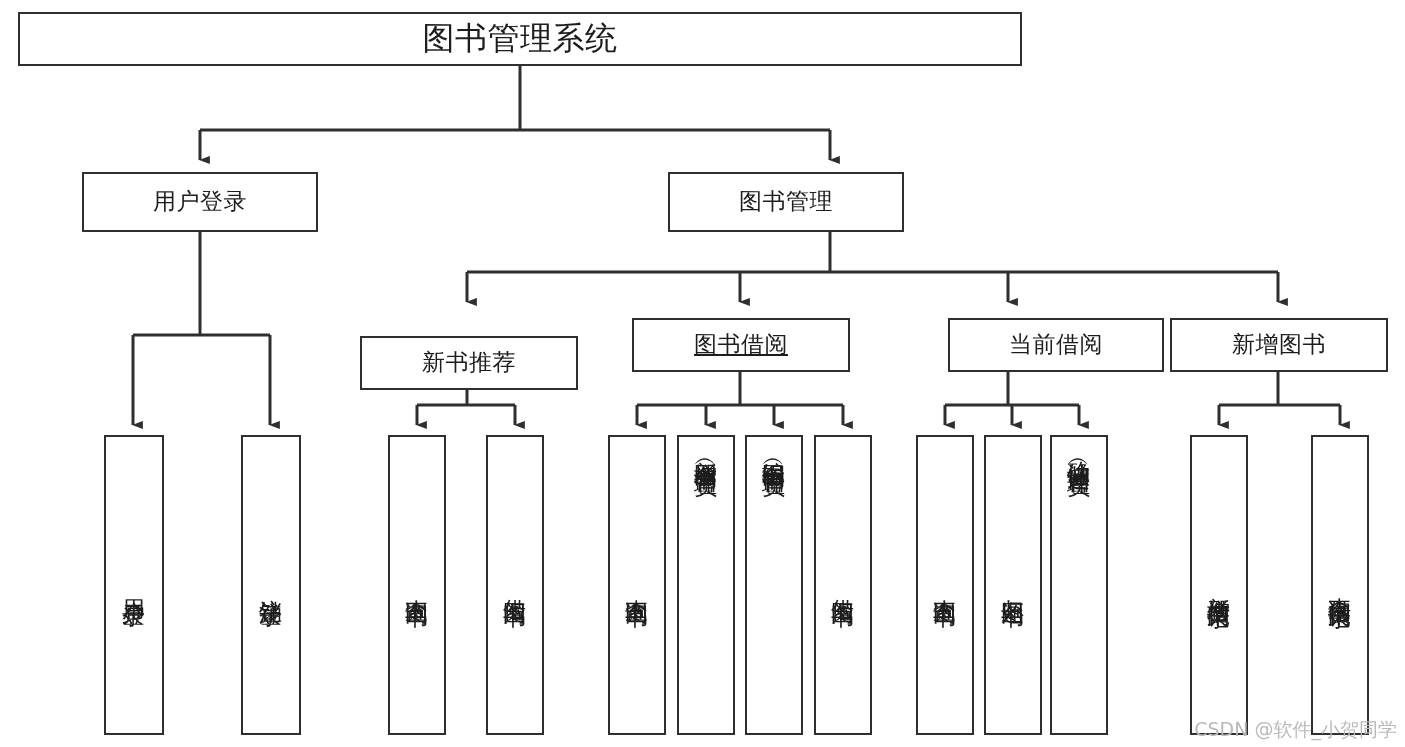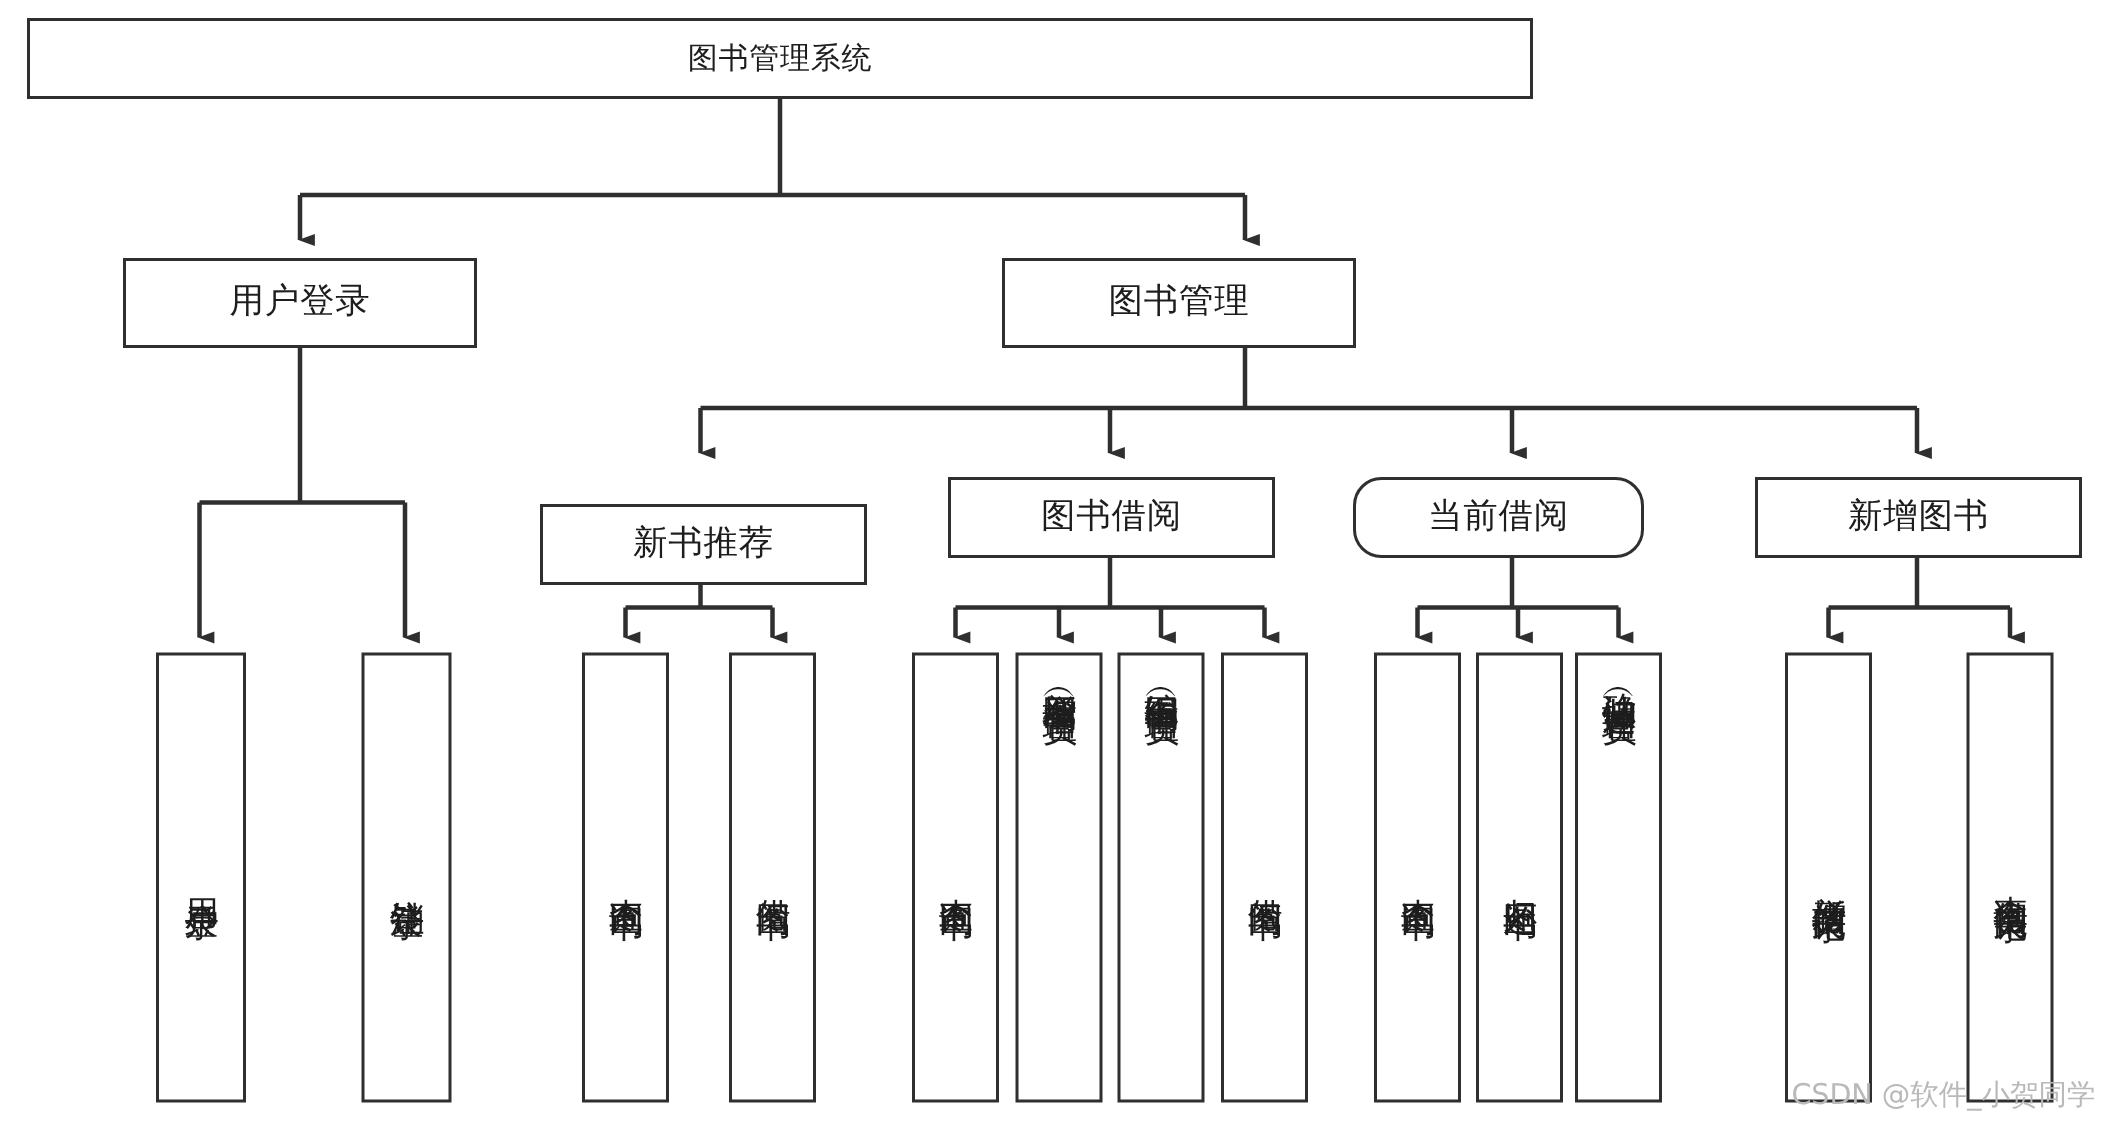--- a/index.html
+++ b/index.html
@@ -32,21 +32,21 @@
     display: block;
     text-align: center;
     line-height: 1.18;
     white-space: nowrap;
   }
   .node.horiz .label {
     font-size: 23px;
     letter-spacing: 0.5px;
   }
   .node.root .label {
-    font-size: 20px;
+    font-size: 32px;
   }
   .node.vert {
     align-items: center;
     justify-content: center;
     padding: 6px 0;
   }
   .node.vert .label {
     writing-mode: vertical-rl;
     text-orientation: upright;
     font-size: 23px;
@@ -140,24 +140,24 @@
   <div class="node horiz" style="left:82px; top:172px; width:236px; height:60px;">
     <span class="label">用户登录</span>
   </div>
   <div class="node horiz" style="left:668px; top:172px; width:236px; height:60px;">
     <span class="label">图书管理</span>
   </div>
 
   <div class="node horiz" style="left:360px; top:336px; width:218px; height:54px;">
     <span class="label">新书推荐</span>
   </div>
-  <div class="node horiz" style="left:632px; top:318px; width:218px; height:54px;">
+  <div class="node horiz" style="left:632px; top:318px; width:218px; height:54px;text-decoration:underline;">
     <span class="label">图书借阅</span>
   </div>
-  <div class="node horiz" style="left:902px; top:318px; width:194px; height:54px;border-radius:19px;">
+  <div class="node horiz" style="left:948px; top:318px; width:216px; height:54px;">
     <span class="label">当前借阅</span>
   </div>
   <div class="node horiz" style="left:1170px; top:318px; width:218px; height:54px;">
     <span class="label">新增图书</span>
   </div>
 
   <div class="node vert" style="left:104px; top:435px; width:60px; height:300px;">
     <span class="label">用户登录</span>
   </div>
   <div class="node vert" style="left:241px; top:435px; width:60px; height:300px;">

